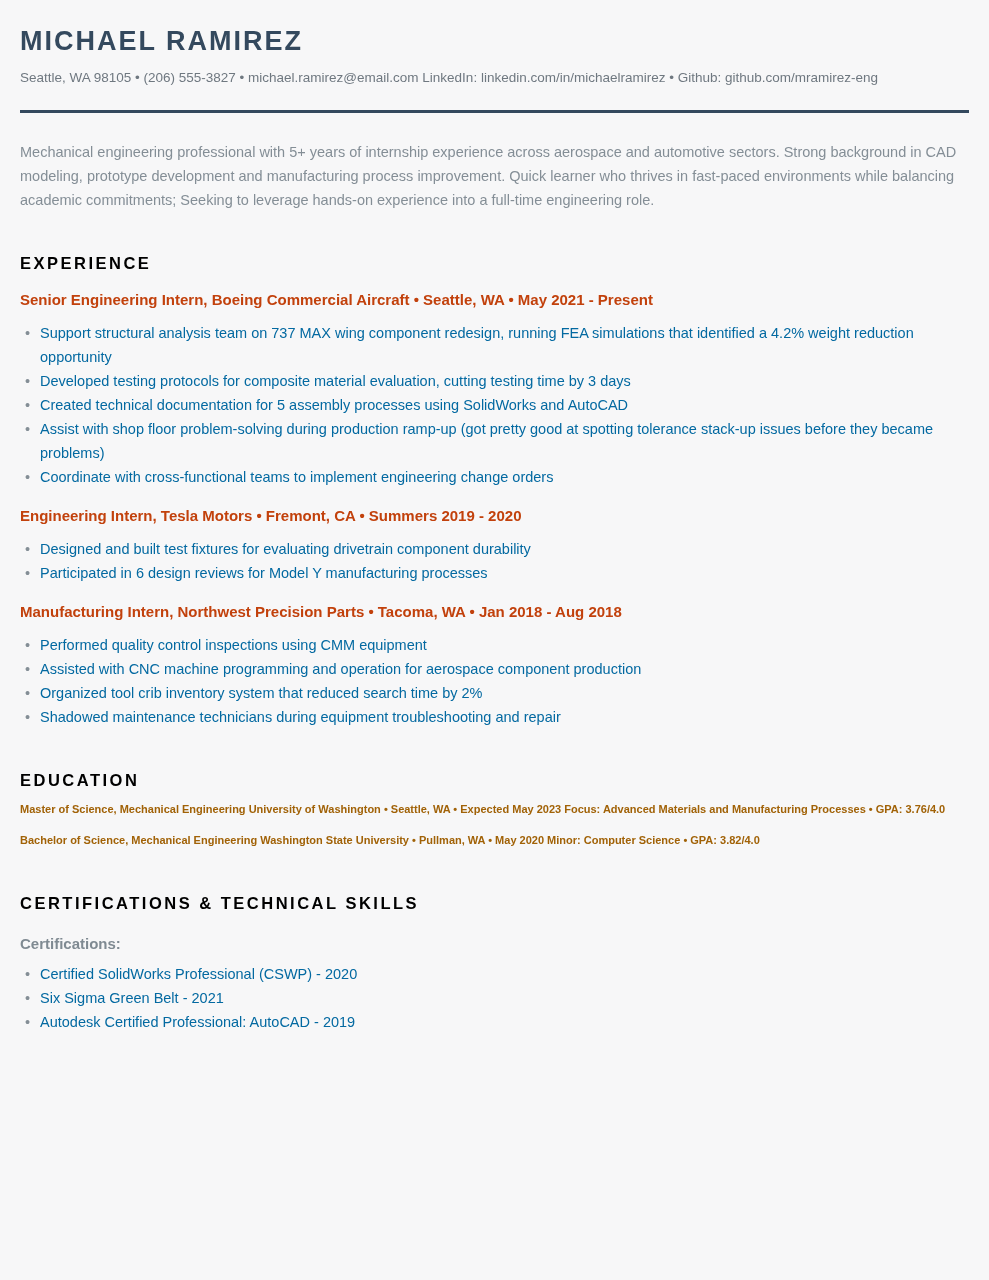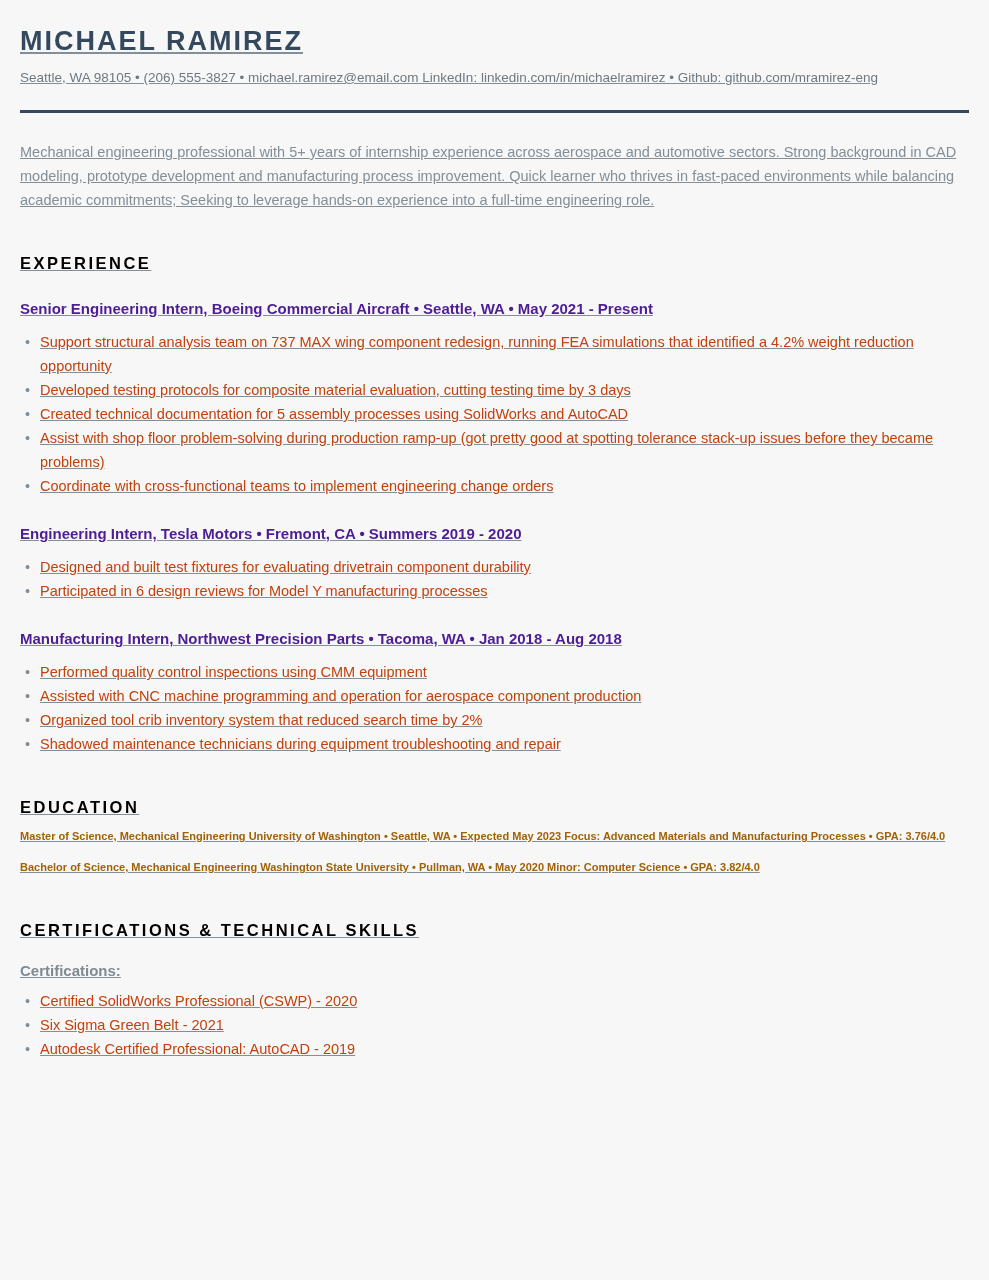--- a/index.html
+++ b/index.html
@@ -5,21 +5,20 @@
   * { margin: 0; padding: 0; box-sizing: border-box; }
   html, body { background: #f7f7f8; }
   .page {
     width: 989px;
     height: 1280px;
     overflow: hidden;
     background: #f7f7f8;
     font-family: "Liberation Sans", sans-serif;
     padding: 0 20px;
     color: #848e96;
-    text-decoration: underline;
   }
   .name {
     margin-top: 26px;
     font-size: 27px;
     font-weight: bold;
     letter-spacing: 2px;
     color: #34495e;
   }
   .contact {
     margin-top: 13px;
@@ -39,37 +38,37 @@
     color: #848e96;
   }
   .section-heading {
     margin-top: 42px;
     font-size: 16.5px;
     font-weight: bold;
     letter-spacing: 2.5px;
     color: #000000;
   }
   .job-title {
-    margin-top: 25px;
+    margin-top: 16px;
     font-size: 15px;
     font-weight: bold;
-    color: #4c1d95;
+    color: #c2410c;
     line-height: 22px;
   }
   ul.bullets {
     list-style: none;
     margin-top: 10px;
   }
   ul.bullets li {
     position: relative;
     padding-left: 20px;
     margin-top: 0;
     font-size: 14.5px;
     line-height: 24px;
-    color: #c2410c;
+    color: #0369a1;
   }
   ul.bullets li::before {
     content: "\2022";
     position: absolute;
     left: 5px;
     color: #848e96;
   }
   .edu-entry {
     margin-top: 7px;
     font-size: 11px;

